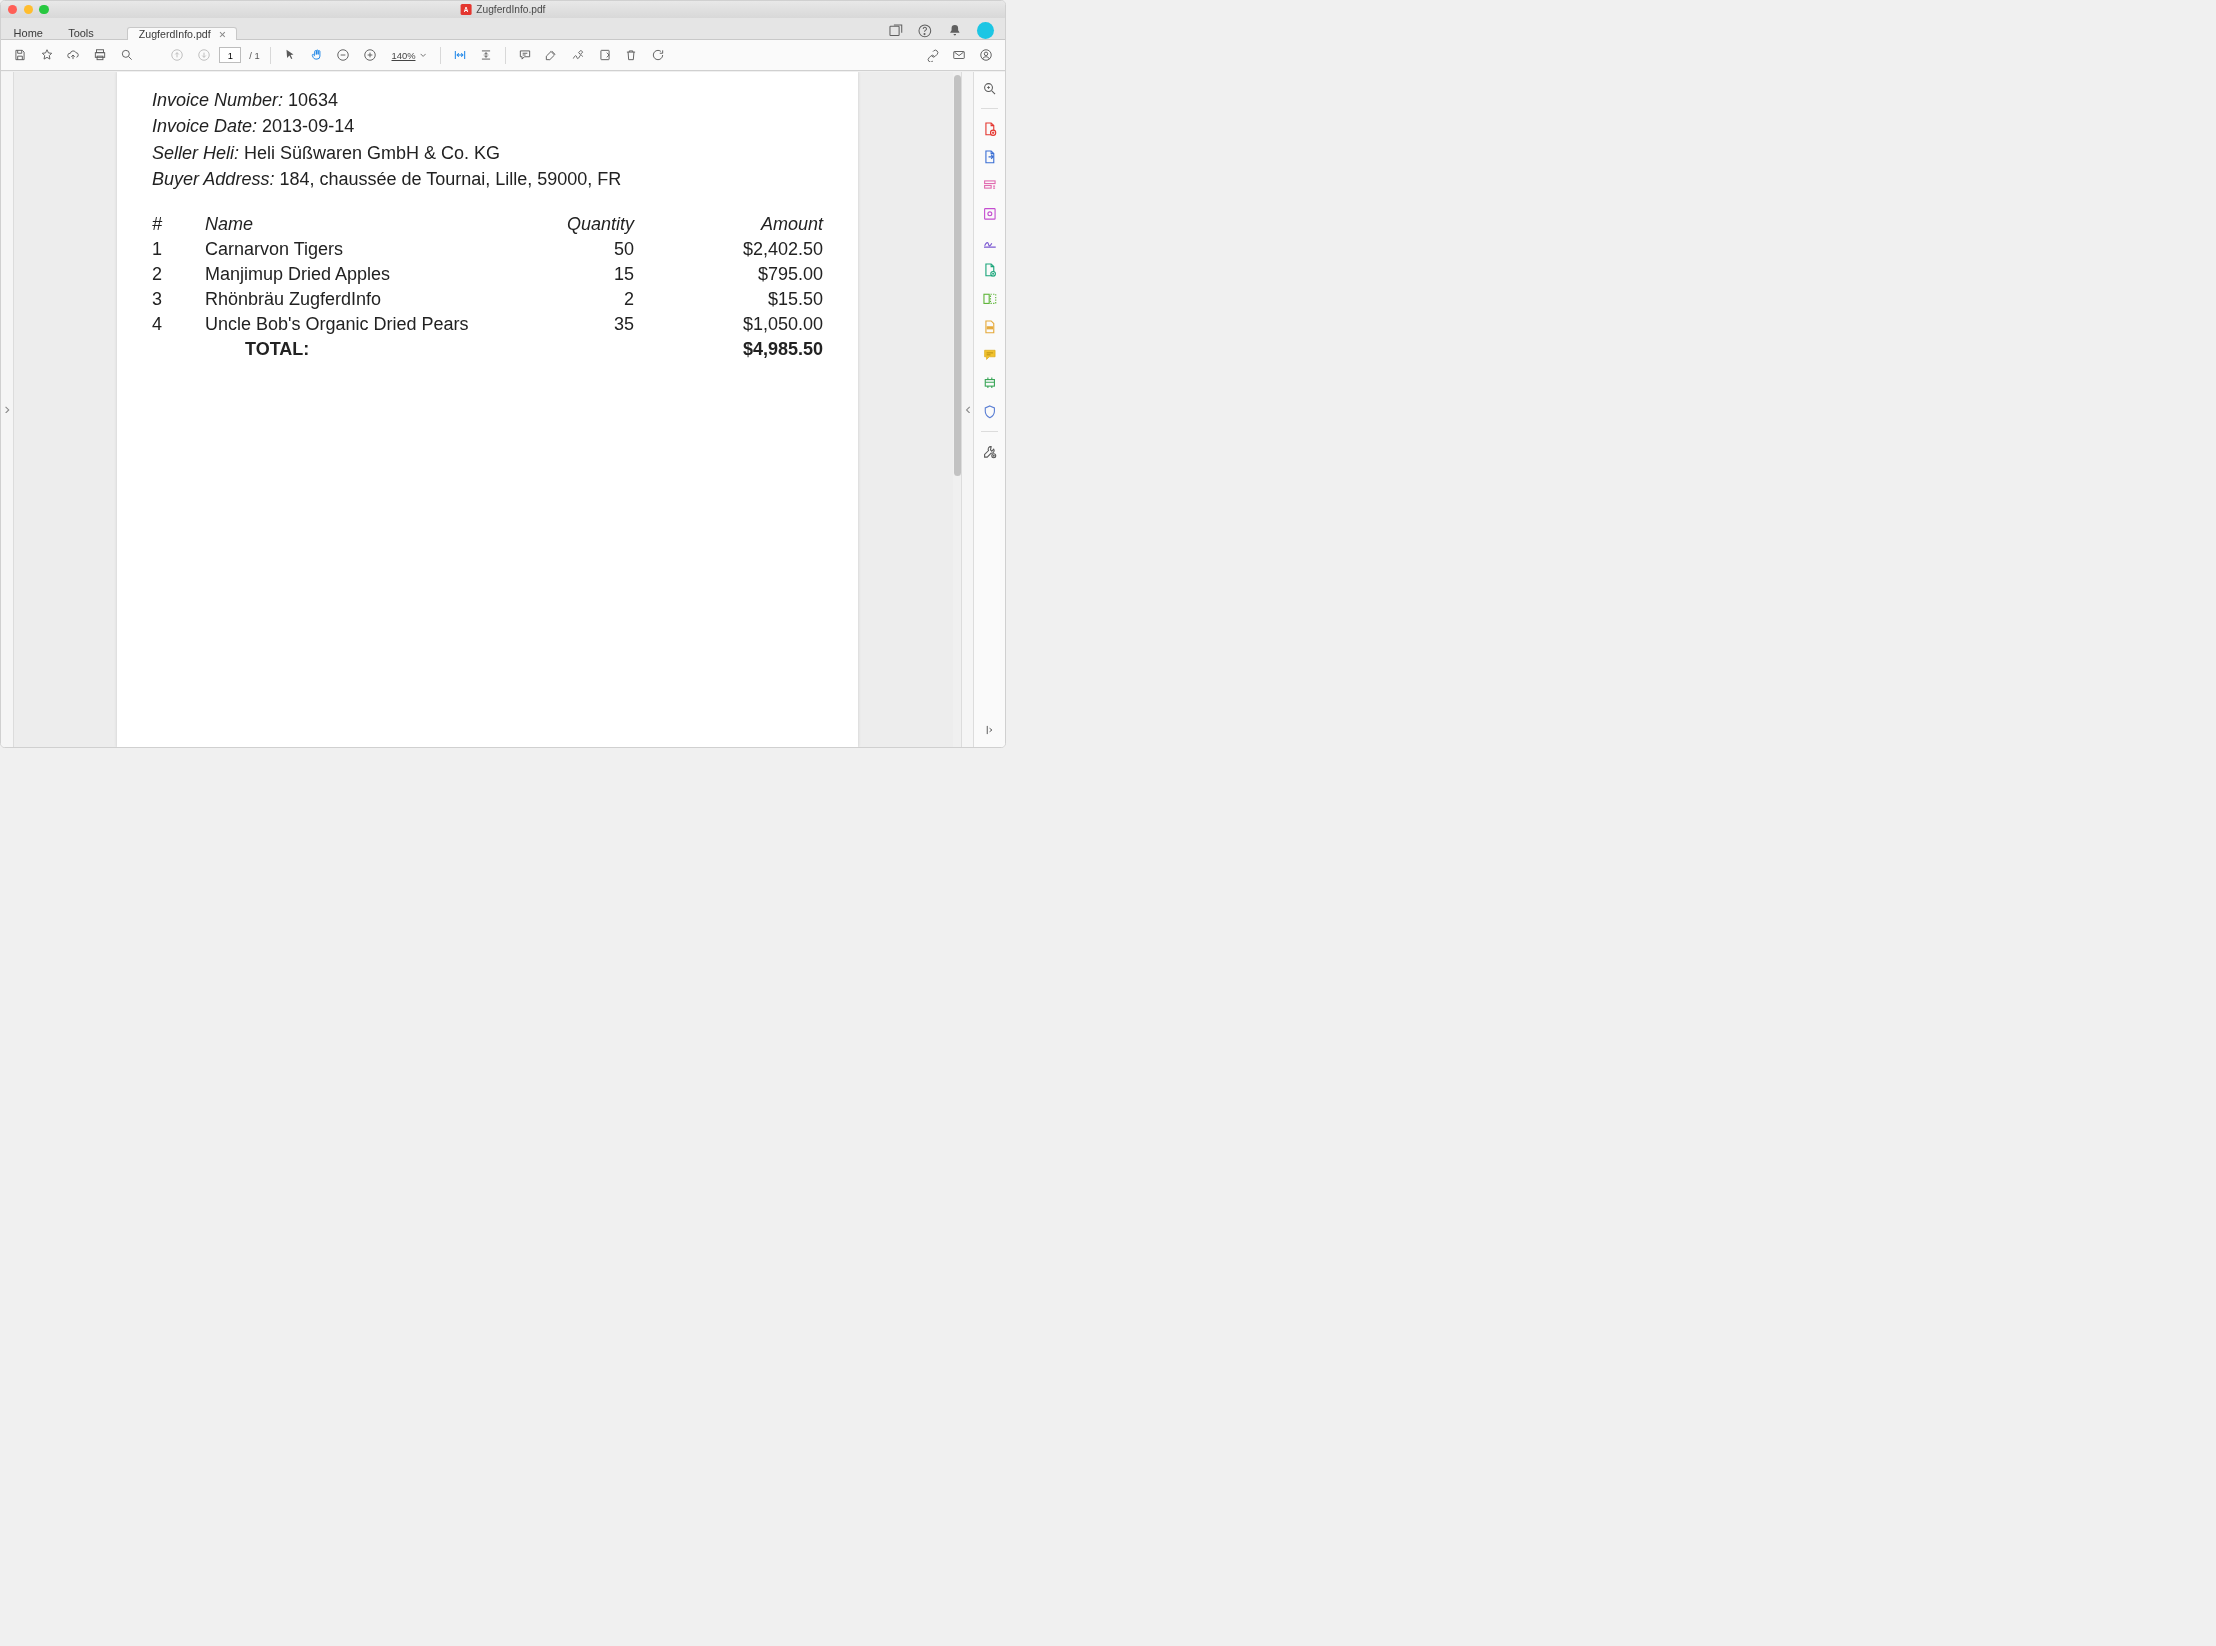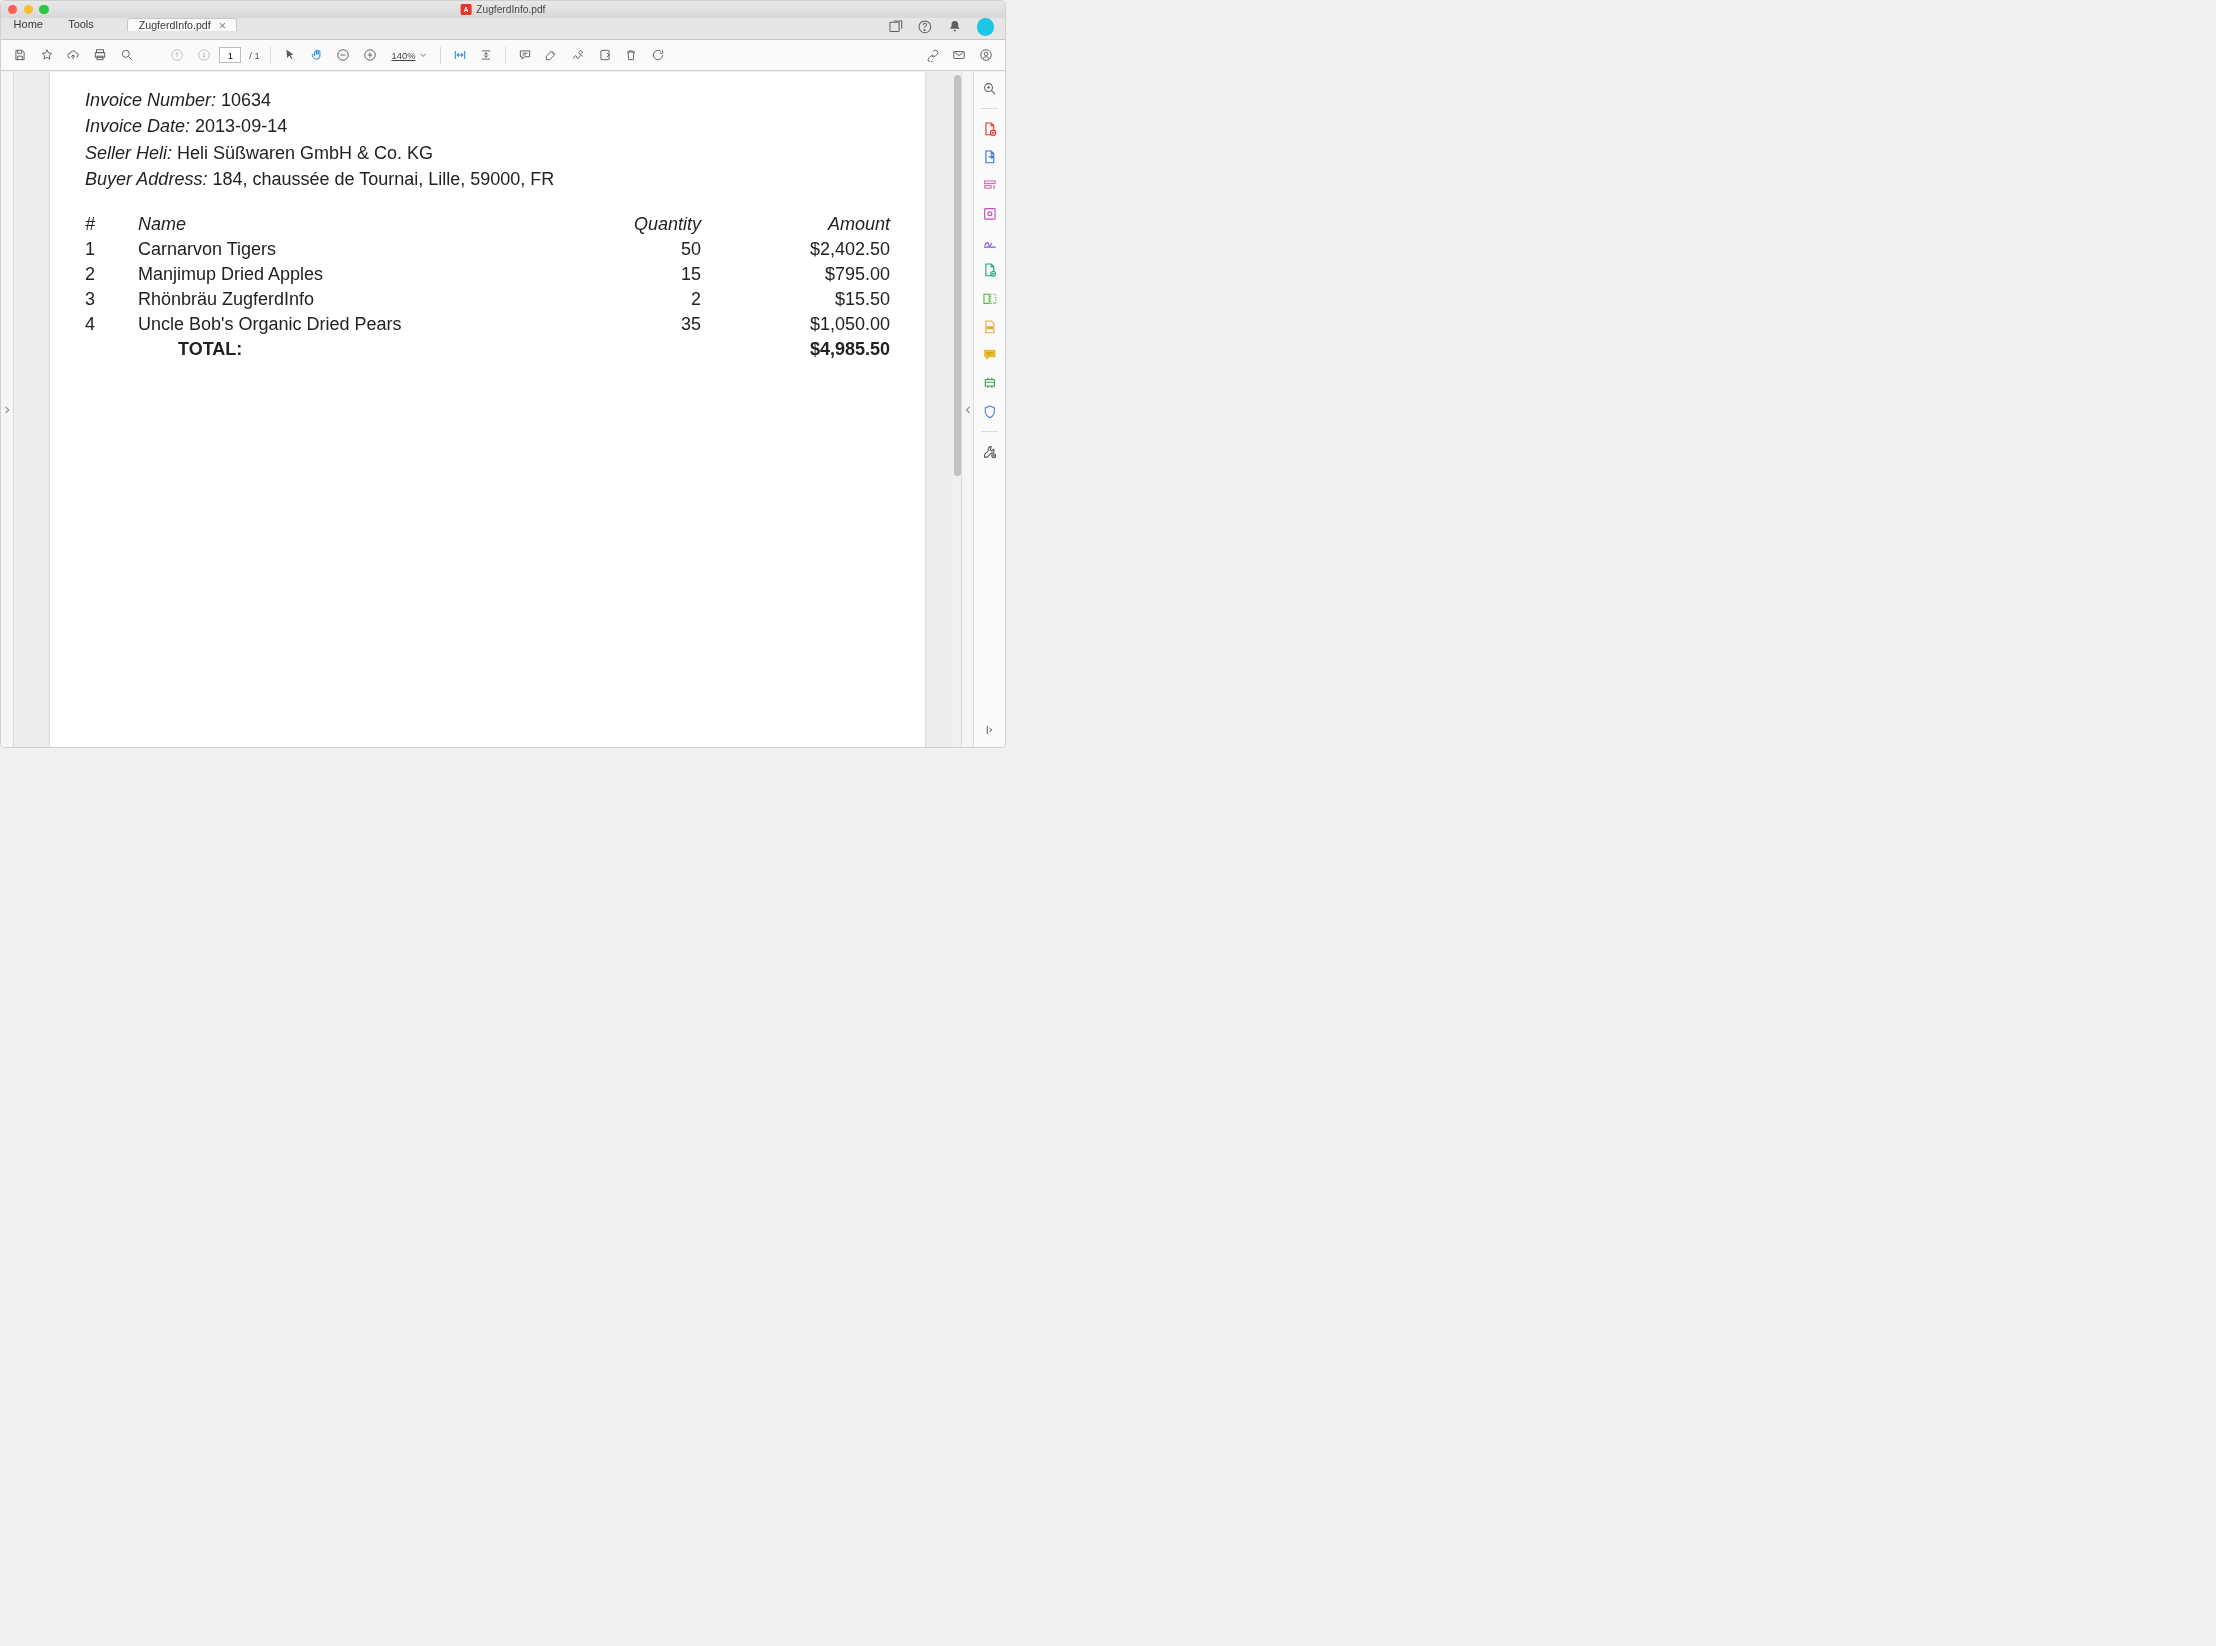--- a/index.html
+++ b/index.html
@@ -42,21 +42,21 @@
 .pdf-badge {
   width: 11px; height: 11px; background: #e4362f; border-radius: 1.6px;
   display:flex;align-items:center;justify-content:center;color:#fff;font-size:6.3px;font-weight:bold;
 }
 
 
 .tabbar {
   height: 22px;
   background: #e5e5e5;
   display: flex;
-  align-items: flex-start;
+  align-items: flex-end;
   border-bottom: 0.8px solid #c8c8c8;
 }
 .tabbar .navbtn {
   padding: 0 12.6px;
   display: flex;
   align-items: center;
   font-size: 11px;
   color: #3a3a3a;
   cursor: pointer;
 }
@@ -128,21 +128,21 @@
 }
 .doc-area {
   flex: 1;
   background: #ededed;
   position: relative;
   overflow: hidden;
   display:flex;justify-content:center;
 }
 .page {
   background: #fff;
-  width: 875px;
+  width: 741px;
   margin-top: 0;
   box-shadow: 0 0 3.1px rgba(0,0,0,.15);
   padding: 15.7px 35px 79px 35px;
   font-size: 18px;
   color: #222;
   line-height: 1.38;
 }
 .inv-line { margin-bottom: 1.6px; }
 .inv-line .lbl { font-style: italic; }
 .spacer-row { height: 19px; }

